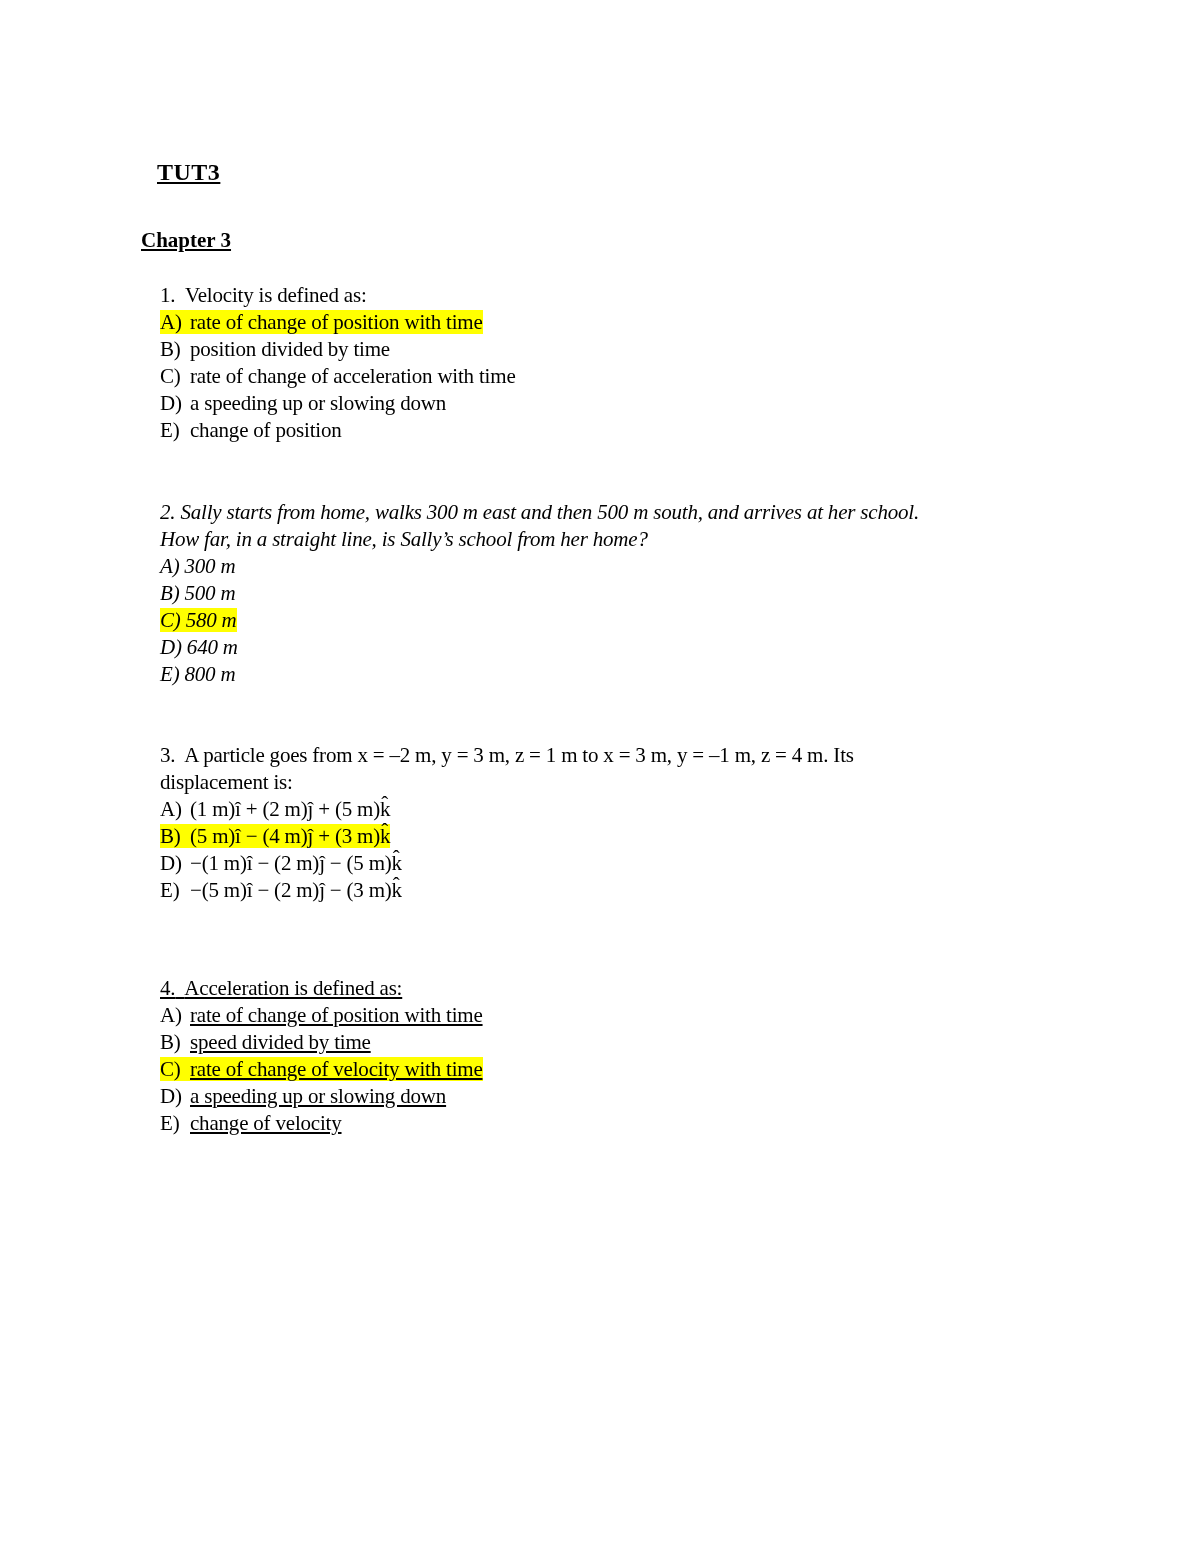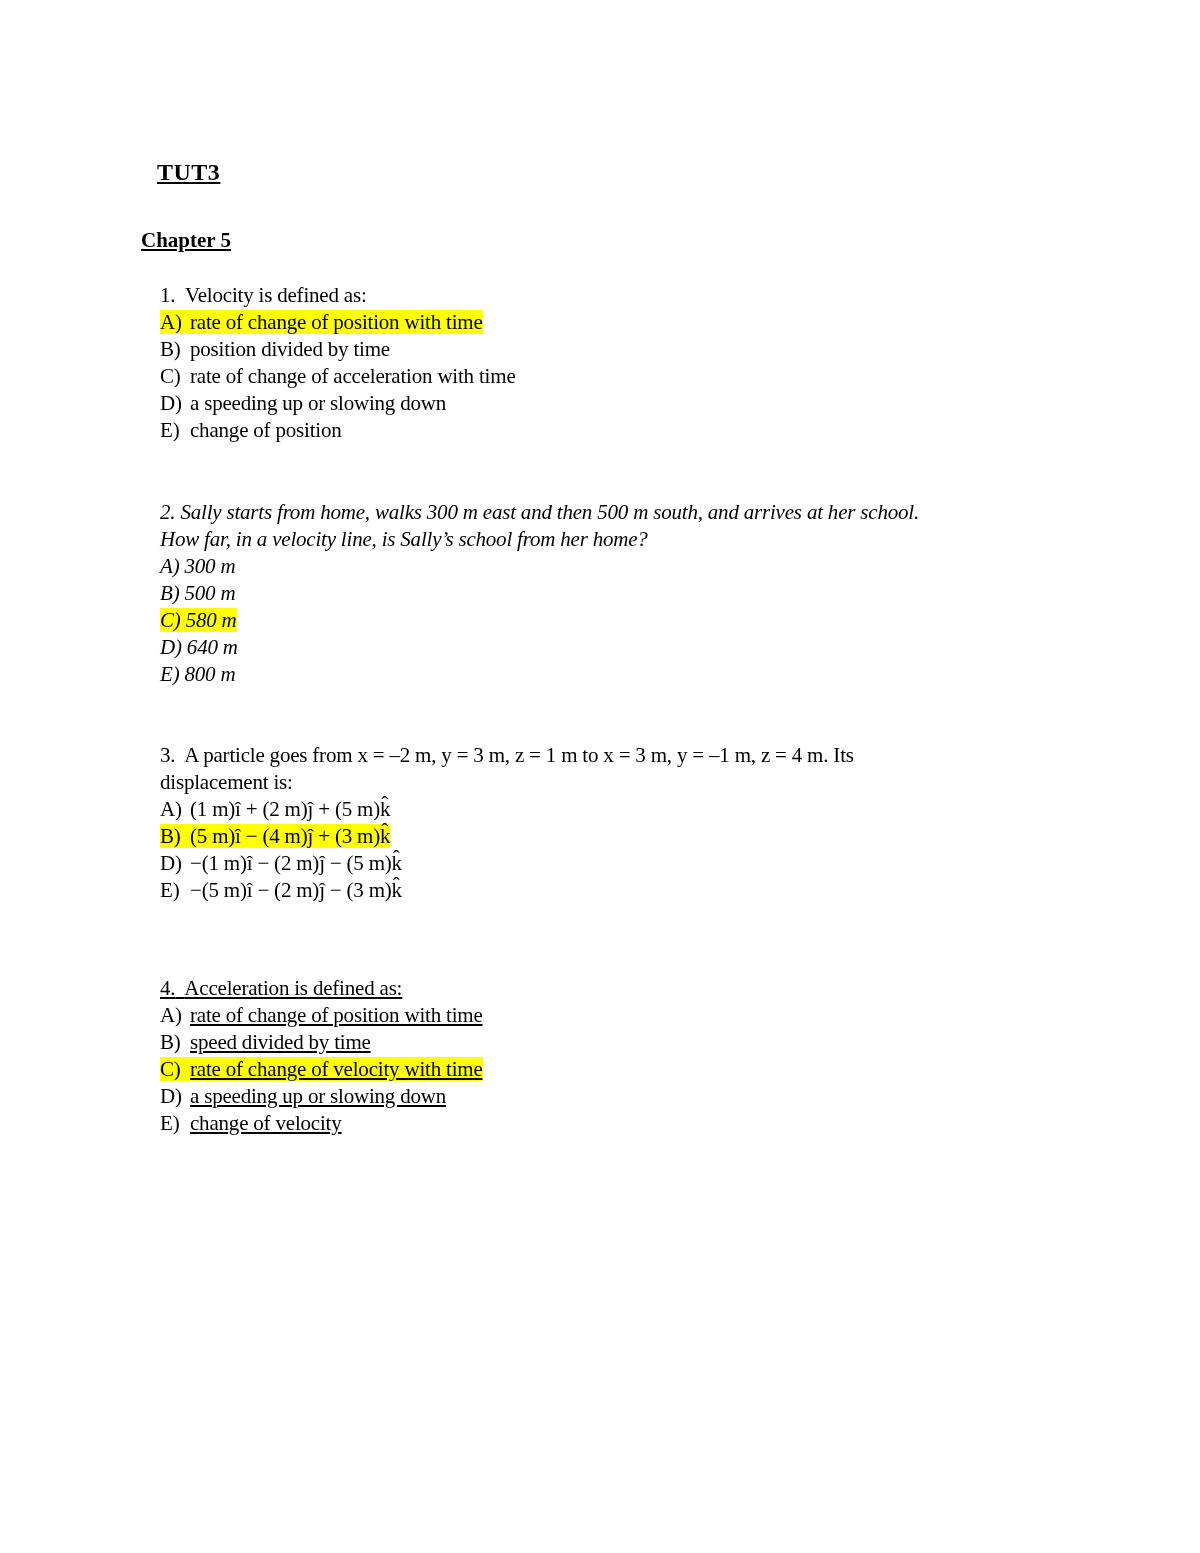--- a/index.html
+++ b/index.html
@@ -26,40 +26,40 @@
     }
     .hl { background: #ffff00; }
     .opt-label { display: inline-block; min-width: 30px; }
   </style>
 </head>
 <body>
 
 <div class="page">
 
   <h1 class="title">TUT3</h1>
-  <h2 class="chapter">Chapter 5</h2>
+  <h2 class="chapter">Chapter 3</h2>
 
   <div class="question" style="top:282px;">
     <div class="line">
       <span>1.</span>&nbsp;
       <span>Velocity is defined as:</span>
     </div>
     <div class="line"><span class="hl"><span class="opt-label">A)</span><span>rate of change of position with time</span></span></div>
     <div class="line"><span class="opt-label">B)</span><span>position divided by time</span></div>
     <div class="line"><span class="opt-label">C)</span><span>rate of change of acceleration with time</span></div>
     <div class="line"><span class="opt-label">D)</span><span>a speeding up or slowing down</span></div>
     <div class="line"><span class="opt-label">E)</span><span>change of position</span></div>
   </div>
 
   <div class="question" style="top:499px;font-style:italic;">
     <div class="line">
       <span>2.</span>
       <span>Sally starts from home, walks 300 m east and then 500 m south, and arrives at her school.</span>
     </div>
-    <div class="line">How far, in a velocity line, is Sally’s school from her home?</div>
+    <div class="line">How far, in a straight line, is Sally’s school from her home?</div>
     <div class="line"><span>A)</span> <span>300 m</span></div>
     <div class="line"><span>B)</span> <span>500 m</span></div>
     <div class="line"><span class="hl"><span>C)</span> <span>580 m</span></span></div>
     <div class="line"><span>D)</span> <span>640 m</span></div>
     <div class="line"><span>E)</span> <span>800 m</span></div>
   </div>
 
   <div class="question" style="top:742px;">
     <div class="line">
       <span>3.</span>&nbsp;

